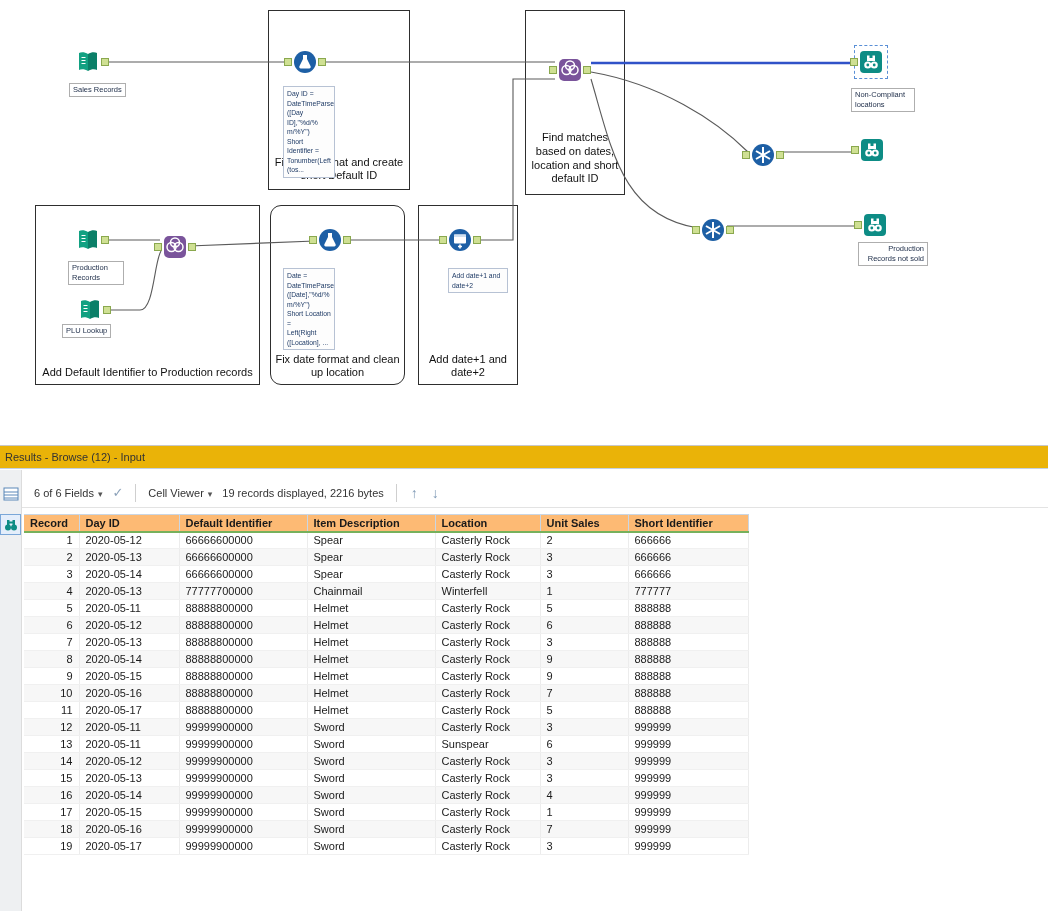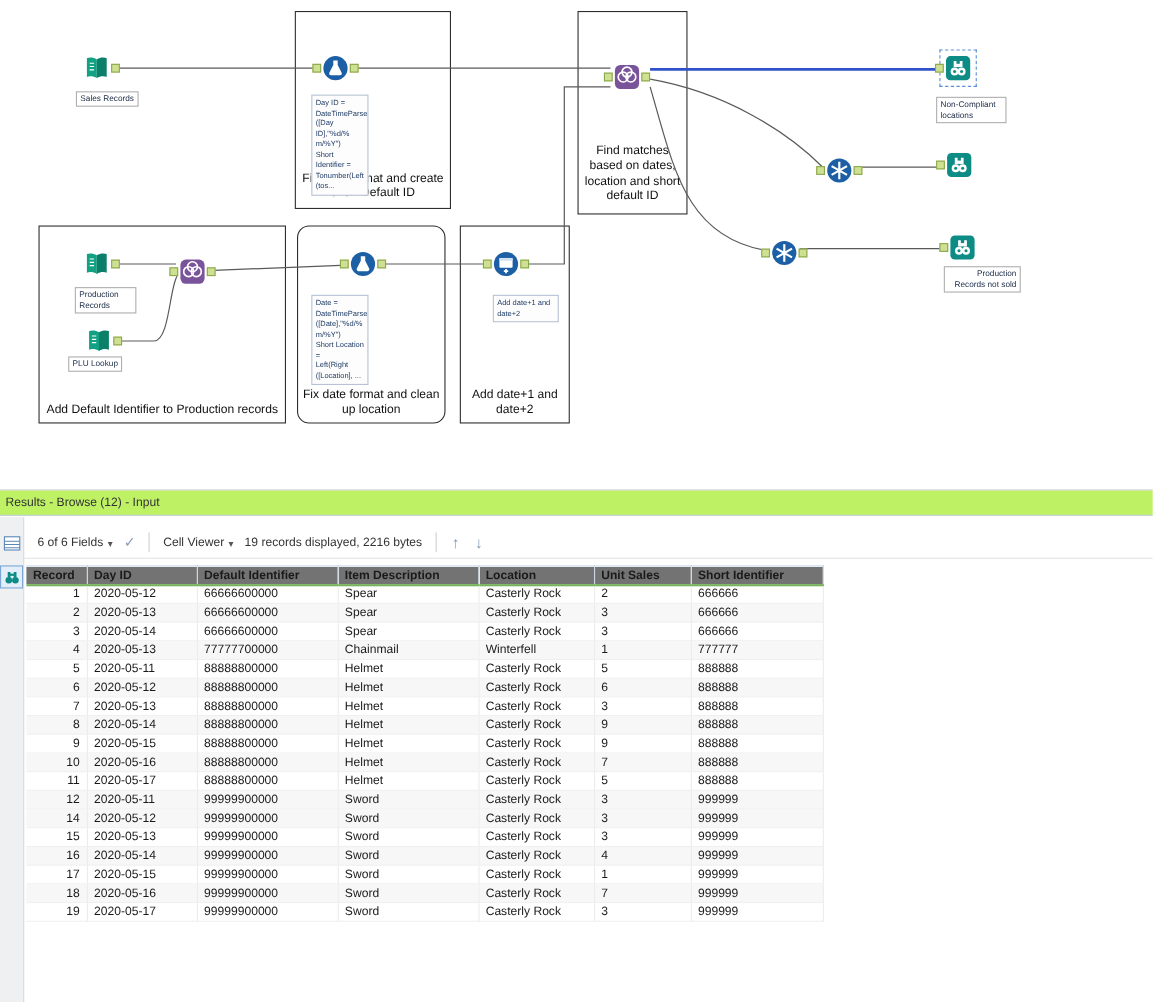--- a/index.html
+++ b/index.html
@@ -43,21 +43,21 @@
     color:#1f3b66; font-size:6.8px; line-height:1.4; padding:2px 3px;
     white-space:pre-line; width:52px;
   }
 
   
   .results-panel {
     position:absolute; top:445px; left:0; width:1048px; height:466px;
     background:#fff; border-top:1px solid #c8c8c8;
   }
   .results-header {
-    height:23px; background:#bef264; border-bottom:1px solid #c3d1e2;
+    height:23px; background:#eab308; border-bottom:1px solid #c3d1e2;
     display:flex; align-items:center; font-size:11px; color:#333; padding-left:5px;
   }
   .results-body { position:absolute; top:24px; bottom:0; left:0; right:0; display:flex; }
   .left-strip {
     width:22px; background:#eef0f2; border-right:1px solid #dcdcdc;
     padding-top:14px; display:flex; flex-direction:column; align-items:center; gap:12px;
   }
   .strip-btn { width:19px; height:19px; display:flex; align-items:center; justify-content:center; }
   .strip-btn.selected { background:#e4eefb; outline:1px solid #7aa7d8; }
   .main-area { flex:1; position:relative; }
@@ -70,21 +70,21 @@
   .caret { font-size:9px; color:#555; }
   .tb-sep { width:1px; height:18px; background:#cfcfcf; margin:0 2px; }
   .tb-check { color:#8aa0b8; font-size:13px; }
   .tb-arrow { color:#7f99b5; font-size:14px; padding:0 2px; }
 
   .data-table {
     border-collapse:collapse; margin:6px 0 0 2px;
     font-size:11px; color:#1a1a1a; table-layout:fixed;
   }
   .data-table th {
-    background:#737373; border-bottom:2px solid #76b15c;
+    background:#fdba74; border-bottom:2px solid #76b15c;
     border-right:1px solid #c9d6e4; border-top:1px solid #c9d6e4;
     text-align:left; font-weight:700; padding:1px 6px; height:17px;
     white-space:nowrap; overflow:hidden;margin-left:32px;
   }
   .data-table td {
     border-right:1px solid #ececec; border-bottom:1px solid #f0f0f0;
     padding:1px 6px; height:17px; white-space:nowrap; overflow:hidden;
     background:#fff;
   }
   .data-table tr.alt td { background:#f7f7f7; }
@@ -432,20 +432,29 @@
             </tr>
             <tr class="alt">
               <td class="num">12</td>
               <td>2020-05-11</td>
               <td>99999900000</td>
               <td>Sword</td>
               <td>Casterly Rock</td>
               <td>3</td>
               <td>999999</td>
             </tr>
+            <tr>
+              <td class="num">13</td>
+              <td>2020-05-11</td>
+              <td>99999900000</td>
+              <td>Sword</td>
+              <td>Sunspear</td>
+              <td>6</td>
+              <td>999999</td>
+            </tr>
             <tr class="alt">
               <td class="num">14</td>
               <td>2020-05-12</td>
               <td>99999900000</td>
               <td>Sword</td>
               <td>Casterly Rock</td>
               <td>3</td>
               <td>999999</td>
             </tr>
             <tr>

